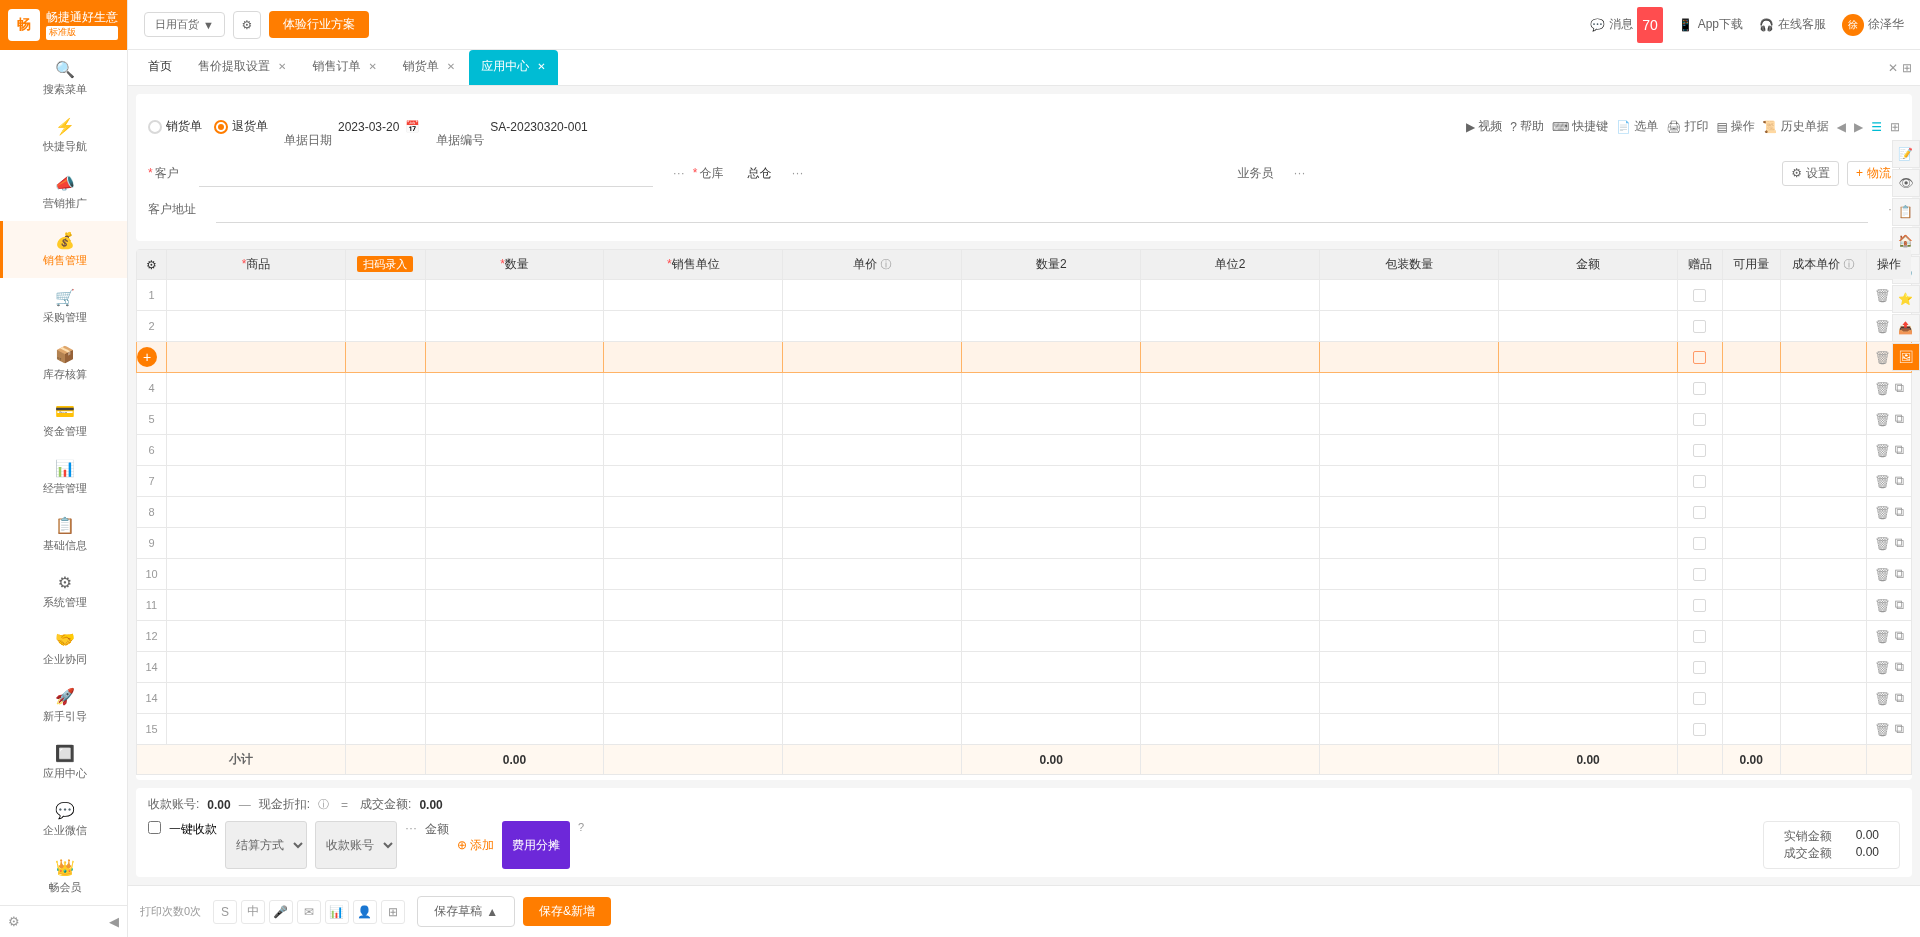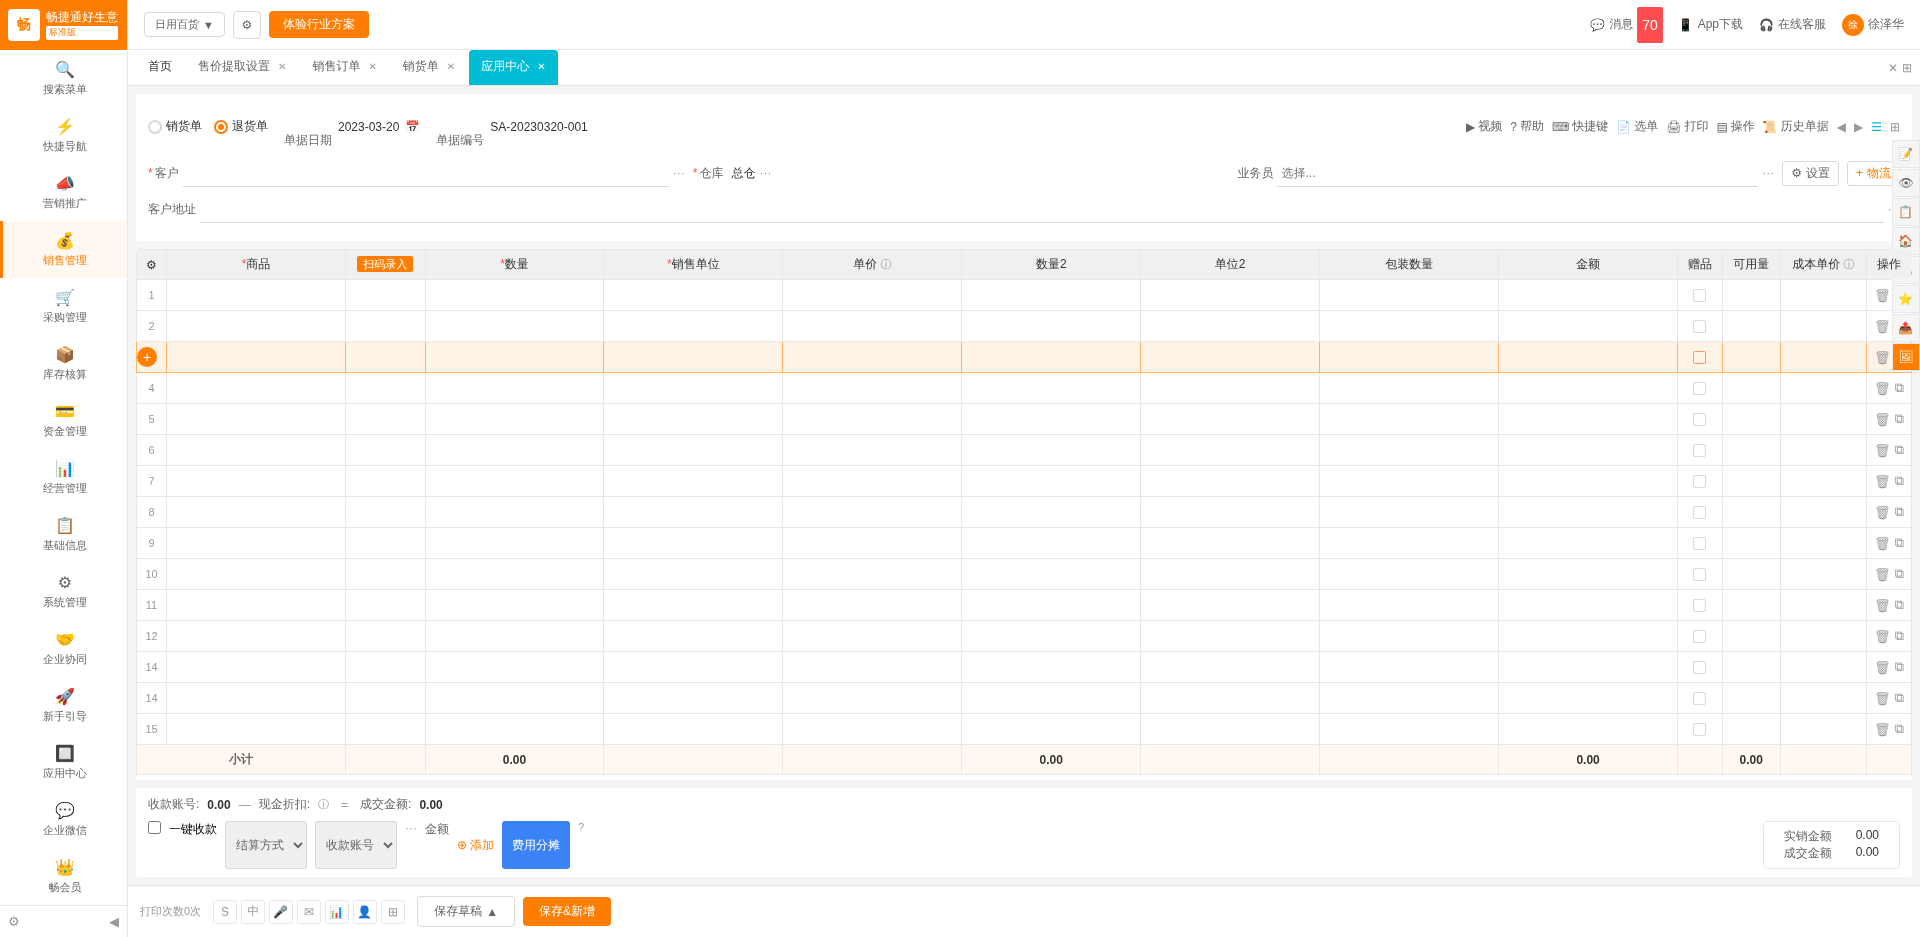--- a/index.html
+++ b/index.html
@@ -55,21 +55,21 @@
     .radio-circle.checked { border-color: #ff7d00; }
     .radio-circle.checked::after { content: ''; width: 6px; height: 6px; border-radius: 50%; background: #ff7d00; }
     .form-field { display: flex; align-items: center; gap: 6px; }
     .form-label { color: #666; white-space: nowrap; margin-top: 28px; }
     .form-value { color: #333; }
     .form-actions { display: flex; align-items: center; gap: 8px; margin-left: auto; }
     .action-btn { display: flex; align-items: center; gap: 3px; color: #666; cursor: pointer; font-size: 11px; }
 
     
     .form-row { display: flex; align-items: center; gap: 8px; margin-bottom: 8px; }
-    .field-group { display: flex; align-items: center; gap: 4px; flex: 1; }
+    .field-group { display: flex; align-items: center; gap: 20px; flex: 1; }
     .field-label { color: #666; white-space: nowrap; }
     .field-label.required::before { content: '*'; color: #ff4d4f; margin-right: 2px; }
     .field-input { flex: 1; height: 28px; border: none; border-bottom: 1px solid #d9d9d9; outline: none; padding: 0 4px; color: #333; }
     .field-dots { color: #999; cursor: pointer; }
     .field-settings { display: flex; align-items: center; gap: 8px; margin-left: auto; }
     .settings-tag { display: flex; align-items: center; gap: 4px; padding: 3px 8px; border: 1px solid #d9d9d9; border-radius: 3px; cursor: pointer; color: #666; font-size: 11px; }
     .add-tag { display: flex; align-items: center; gap: 4px; padding: 3px 8px; border: 1px solid #d9d9d9; border-radius: 3px; cursor: pointer; color: #ff7d00; font-size: 11px; }
 
     
     .table-container { flex: 1; overflow: auto; background: #fff; border-radius: 4px; }
@@ -94,21 +94,21 @@
     
     .bottom-area { background: #fff; border-radius: 4px; padding: 8px 12px; display: flex; flex-direction: column; gap: 8px; }
     .calc-row { display: flex; align-items: center; gap: 8px; }
     .calc-label { color: #666; }
     .calc-value { color: #333; font-weight: bold; }
     .calc-divider { color: #999; }
     .payment-row { display: flex; gap: 8px; }
     .payment-checkbox { width: 13px; height: 13px; border: 1px solid #d9d9d9; cursor: pointer; }
     .payment-select { padding: 3px 6px; border: 1px solid #d9d9d9; border-radius: 3px; color: #666; }
     .add-cost-btn { display: flex; align-items: center; gap: 3px; color: #ff7d00; cursor: pointer; }
-    .split-btn { padding: 3px 10px; background: #3b82f6; color: #fff; border-radius: 3px; border: none; cursor: pointer; }
+    .split-btn { padding: 3px 10px; background: #6d28d9; color: #fff; border-radius: 3px; border: none; cursor: pointer; }
     .summary-row { display: flex; justify-content: space-between; gap: 24px; color: #666; }
     .summary-value { color: #333; }
 
     
     .bottom-action-bar { height: 52px; background: #fff; border-top: 1px solid #e8e8e8; display: flex; align-items: center; padding: 0 12px; gap: 12px; }
     .bottom-info { display: flex; gap: 16px; flex: 1; color: #666; font-size: 11px; }
     .bottom-info .value { color: #333; font-weight: bold; }
     .print-info { color: #999; font-size: 11px; }
     .bottom-btns { display: flex; gap: 8px; align-items: center; }
     .save-draft-btn { padding: 6px 16px; border: 1px solid #d9d9d9; border-radius: 4px; background: #fff; cursor: pointer; color: #666; display: flex; align-items: center; gap: 4px; }
@@ -325,21 +325,20 @@
           <input class="field-input" type="text" style="">
           <span class="field-dots">···</span>
         </div>
         <div class="field-group">
           <span class="field-label required">仓库</span>
           <span style="color:#333;margin-left:4px;">总仓</span>
           <span class="field-dots">···</span>
         </div>
         <div class="field-group">
           <span class="field-label">业务员</span>
-          <input class="field-input" type="text" placeholder="选择..." style="">
           <span class="field-dots">···</span>
         </div>
         <div class="field-settings">
           <div class="settings-tag">
             <span>⚙</span>
             <span>设置</span>
           </div>
           <div class="add-tag">
             <span>+</span>
             <span>物流</span>

